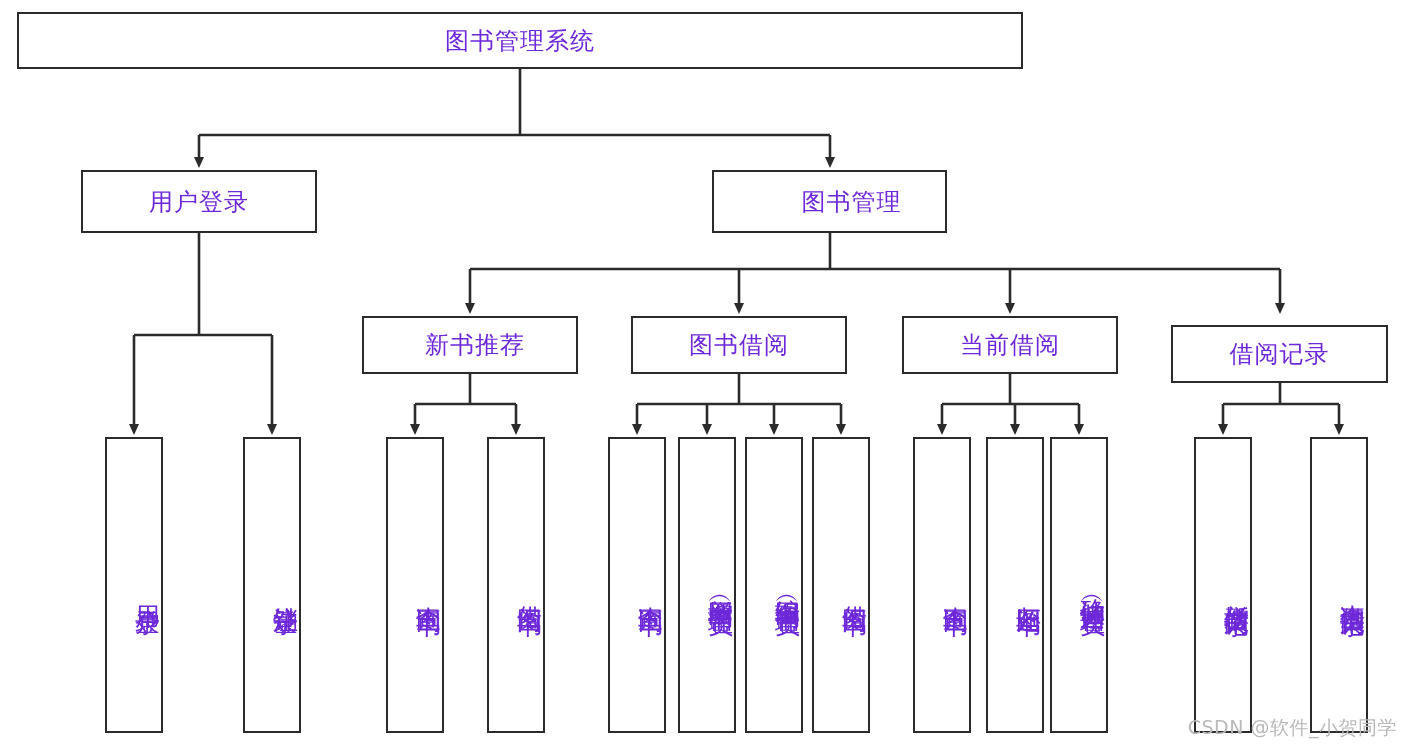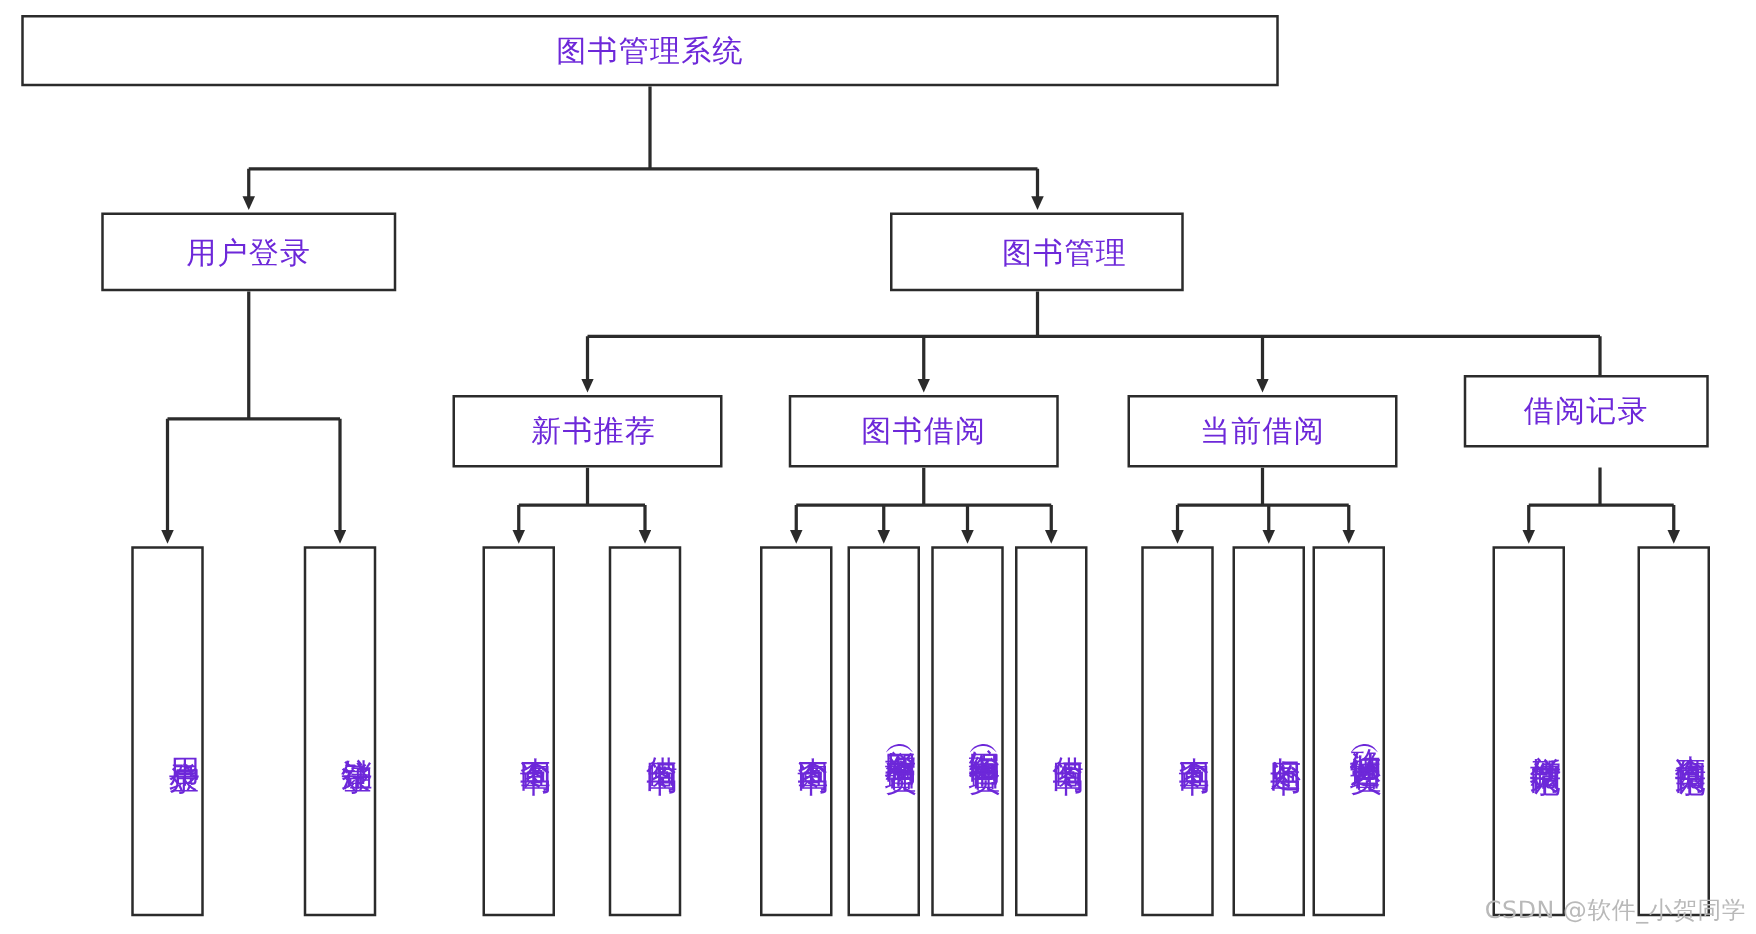--- a/index.html
+++ b/index.html
@@ -106,21 +106,21 @@
 
   <div class="node horiz" id="node-new-book-rec" style="left: 362px; top: 316px; width: 216px; height: 58px; padding-left: 10px;">
     <span>新书推荐</span>
   </div>
   <div class="node horiz" id="node-current-borrow" style="left: 902px; top: 316px; width: 216px; height: 58px;">
     <span>当前借阅</span>
   </div>
   <div class="node horiz" id="node-book-borrow" style="left: 631px; top: 316px; width: 216px; height: 58px;">
     <span>图书借阅</span>
   </div>
-  <div class="node horiz" id="node-borrow-record" style="left: 1171px; top: 300px; width: 196px; height: 58px;">
+  <div class="node horiz" id="node-borrow-record" style="left: 1171px; top: 325px; width: 217px; height: 58px;">
     <span>借阅记录</span>
   </div>
 
   <div class="node vert" id="leaf-0" style="left: 105px; top: 437px; width: 58px; height: 296px;">
     <span>用户登录</span>
   </div>
   <div class="node vert" id="leaf-1" style="left: 243px; top: 437px; width: 58px; height: 296px;">
     <span>注销登录</span>
   </div>
   <div class="node vert" id="leaf-2" style="left: 386px; top: 437px; width: 58px; height: 296px;">

